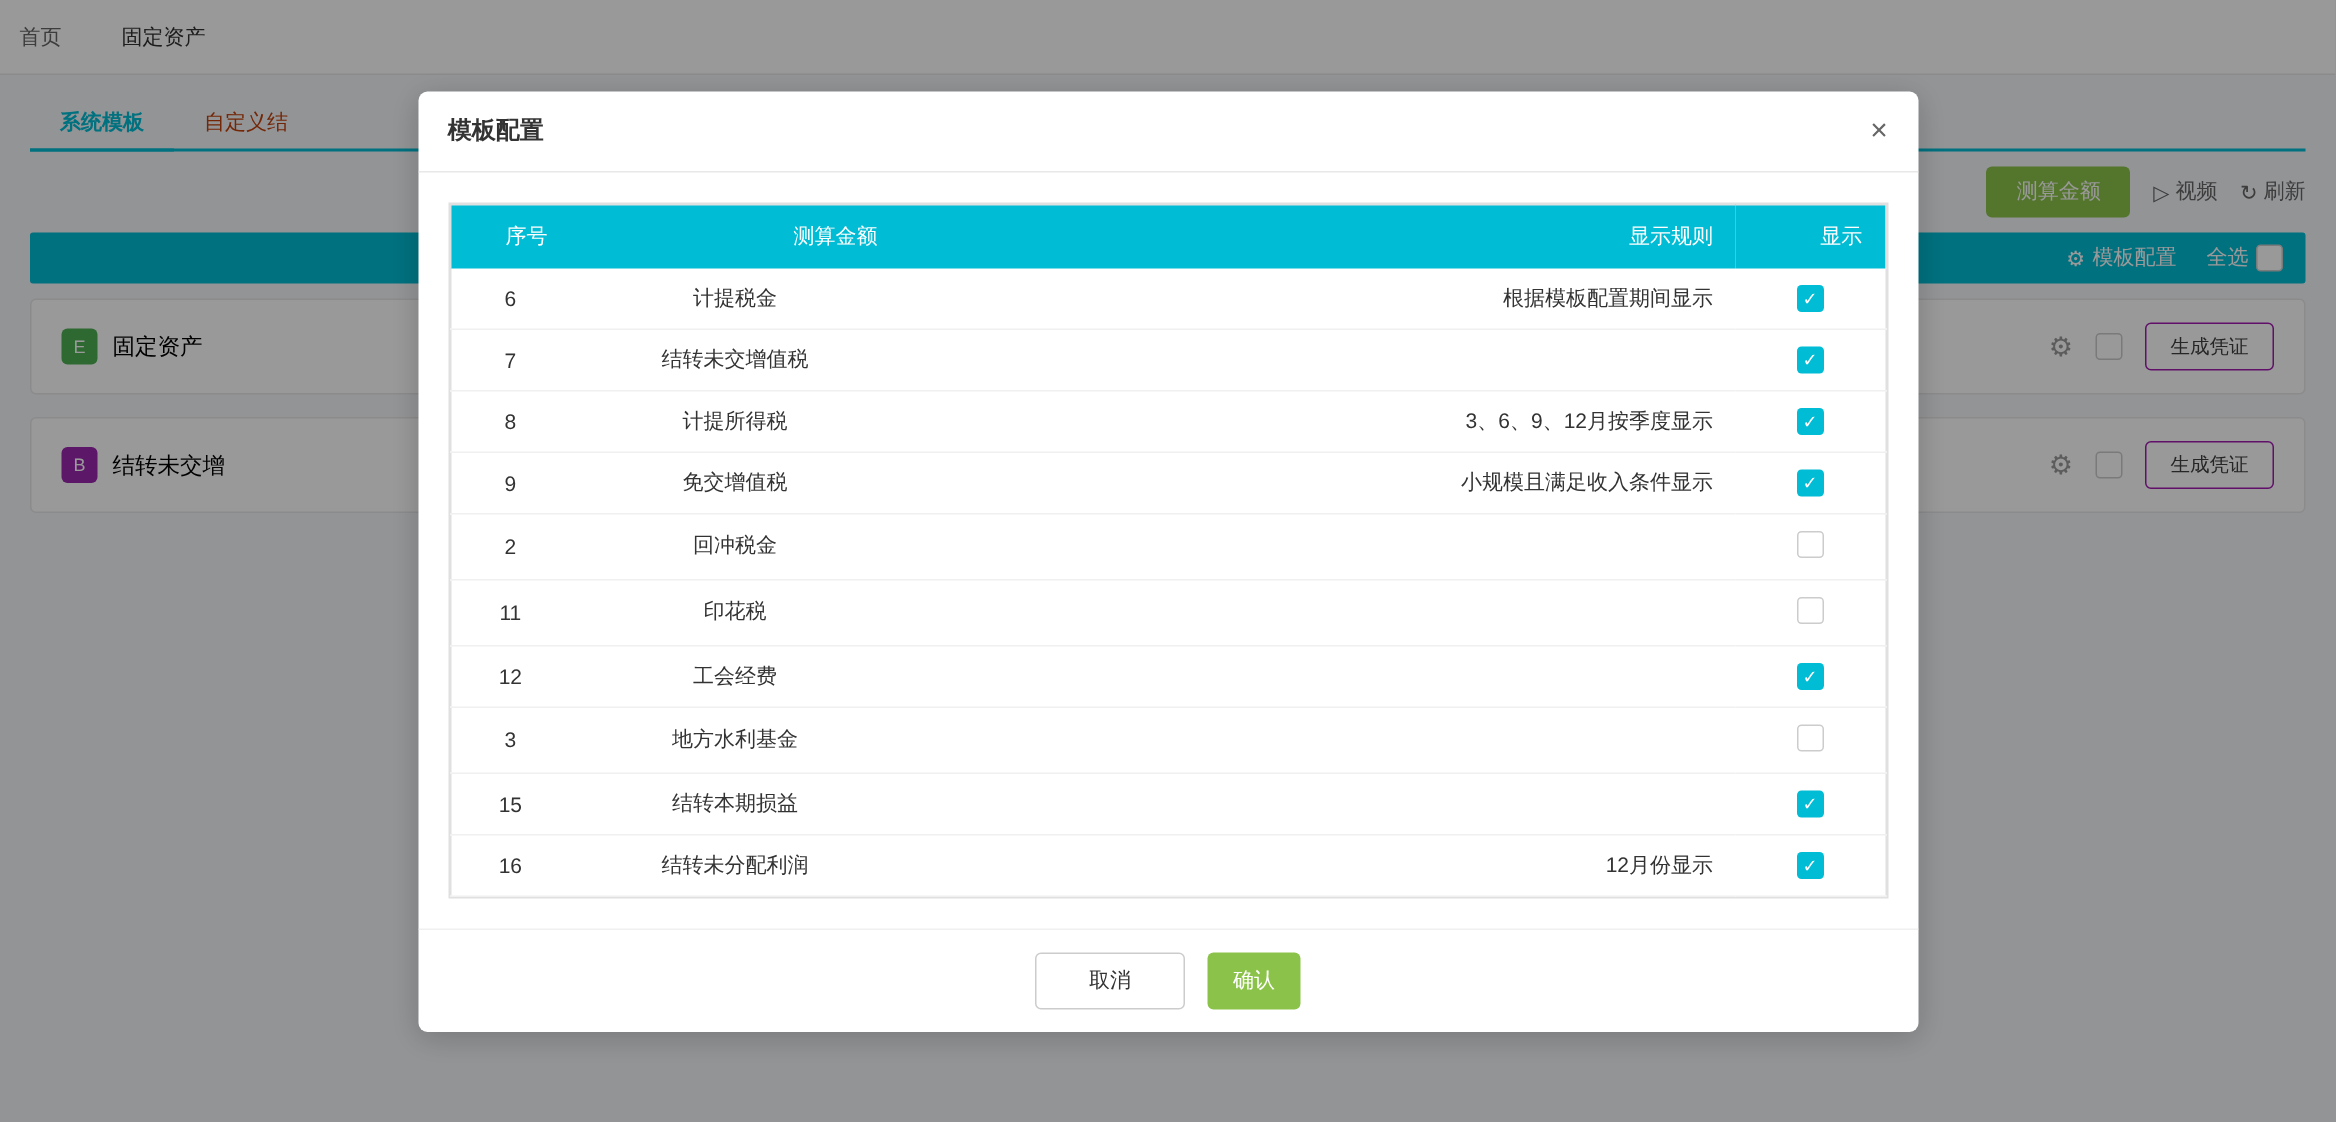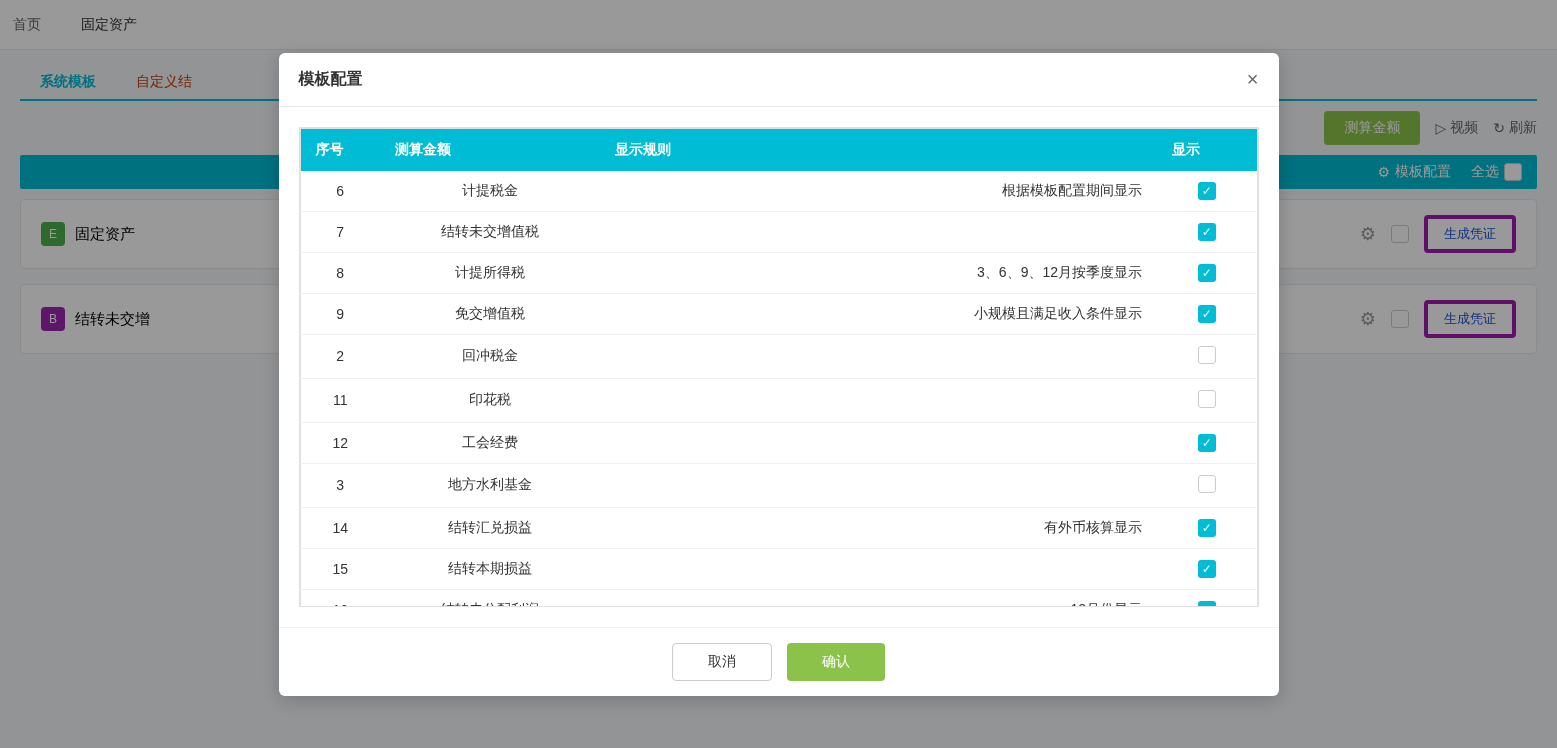--- a/index.html
+++ b/index.html
@@ -157,22 +157,22 @@
     .card-icon.green { background: #4caf50; }
     .card-icon.purple { background: #9c27b0; }
     .card-title { font-size: 15px; font-weight: 500; }
     .card-amount { font-size: 28px; font-weight: bold; color: #333; }
     .card-right {
       display: flex;
       align-items: center;
       gap: 15px;
     }
     .btn-generate {
-      border: 4px solid #a21caf;
-      color: #1d4ed8;
+      border: 1px solid #a21caf;
+      color: #404040;
       background: #fff;
       padding: 6px 16px;
       border-radius: 4px;
       cursor: pointer;
       font-size: 13px;
     }
     .gear-icon {
       color: #999;
       font-size: 18px;
       cursor: pointer;
@@ -234,22 +234,22 @@
       width: 100%;
       border-collapse: collapse;
       border: 1px solid #e0e0e0;
     }
     .config-table thead tr {
       background: #00bcd4;
       color: #fff;
     }
     .config-table thead th {
       padding: 12px 15px;
-      text-align: left;
-      font-weight: 700;
+      text-align: right;
+      font-weight: 400;
       font-size: 14px;
     }
     .config-table tbody tr {
       border-bottom: 1px solid #f0f0f0;
     }
     .config-table tbody td {
       padding: 11px 15px;
       text-align: center;
       color: #333;
       font-size: 14px;
@@ -302,21 +302,21 @@
       color: #333;
       padding: 9px 35px;
       border-radius: 4px;
       cursor: pointer;
       font-size: 14px;
     }
     .btn-confirm {
       background: #8bc34a;
       color: #fff;
       border: none;
-      padding: 9px 35px;
+      padding: 9px 17px;
       border-radius: 4px;
       cursor: pointer;
       font-size: 14px;
     }
   </style>
 </head>
 <body>
 
 <div class="bg-page">
 
@@ -453,26 +453,20 @@
                 <td></td>
                 <td style="text-align: center;"><div class="cb-checked">✓</div></td>
               </tr>
               <tr>
                 <td>3</td>
                 <td>地方水利基金</td>
                 <td></td>
                 <td style="text-align: center;"><div class="cb-unchecked"></div></td>
               </tr>
               <tr>
-                <td>14</td>
-                <td>结转汇兑损益</td>
-                <td>有外币核算显示</td>
-                <td style="text-align: center;"><div class="cb-checked">✓</div></td>
-              </tr>
-              <tr>
                 <td>15</td>
                 <td>结转本期损益</td>
                 <td></td>
                 <td style="text-align: center;"><div class="cb-checked">✓</div></td>
               </tr>
               <tr>
                 <td>16</td>
                 <td>结转未分配利润</td>
                 <td>12月份显示</td>
                 <td style="text-align: center;"><div class="cb-checked">✓</div></td>

